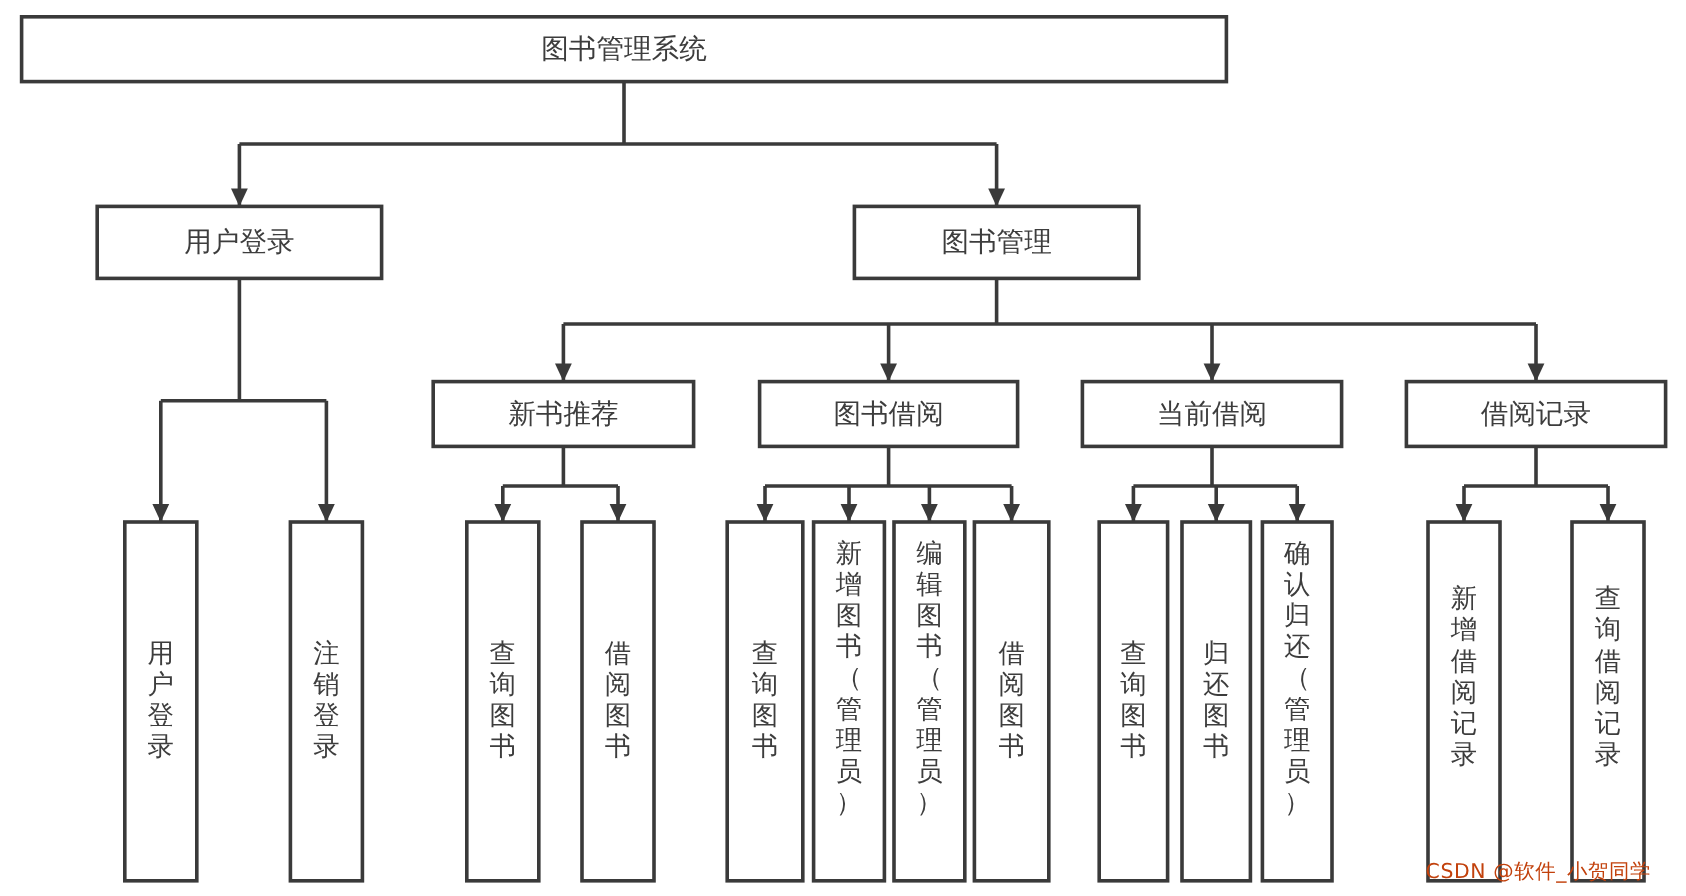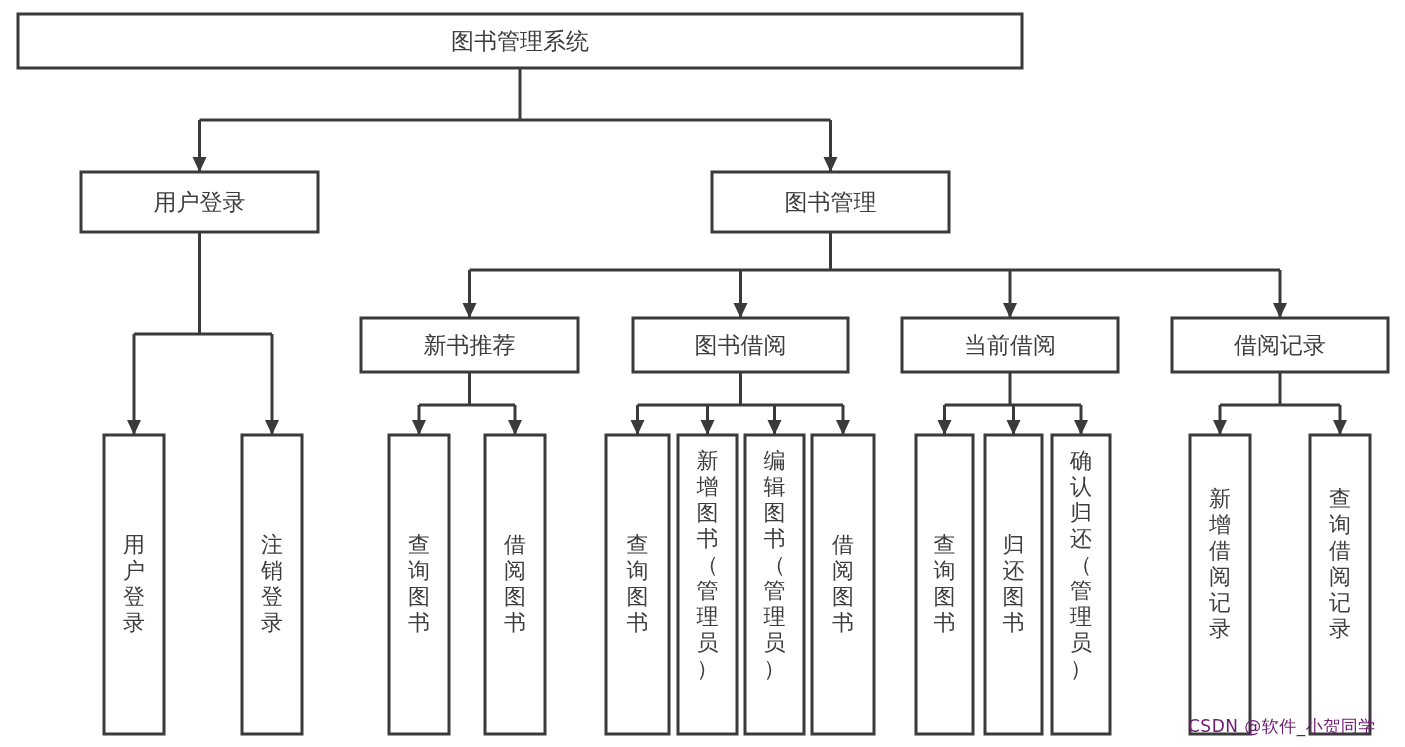--- a/index.html
+++ b/index.html
@@ -18,21 +18,21 @@
     font-family:"DejaVu Sans","Liberation Sans",sans-serif;
     text-anchor:middle;
     dominant-baseline:middle;
   }
   .lbl-h{font-size:23px;}
   .lbl-v{font-size:22px;}
   .watermark{
     position:absolute;
     left:1188px;top:715px;
     font-size:17px;
-    color:#701a75;
+    color:#c2410c;
     font-family:"DejaVu Sans","Liberation Sans",sans-serif;
     white-space:nowrap;
     letter-spacing:0.5px;
   }
 </style>
 </head>
 <body>
 
 <div id="diagram-root">
 

